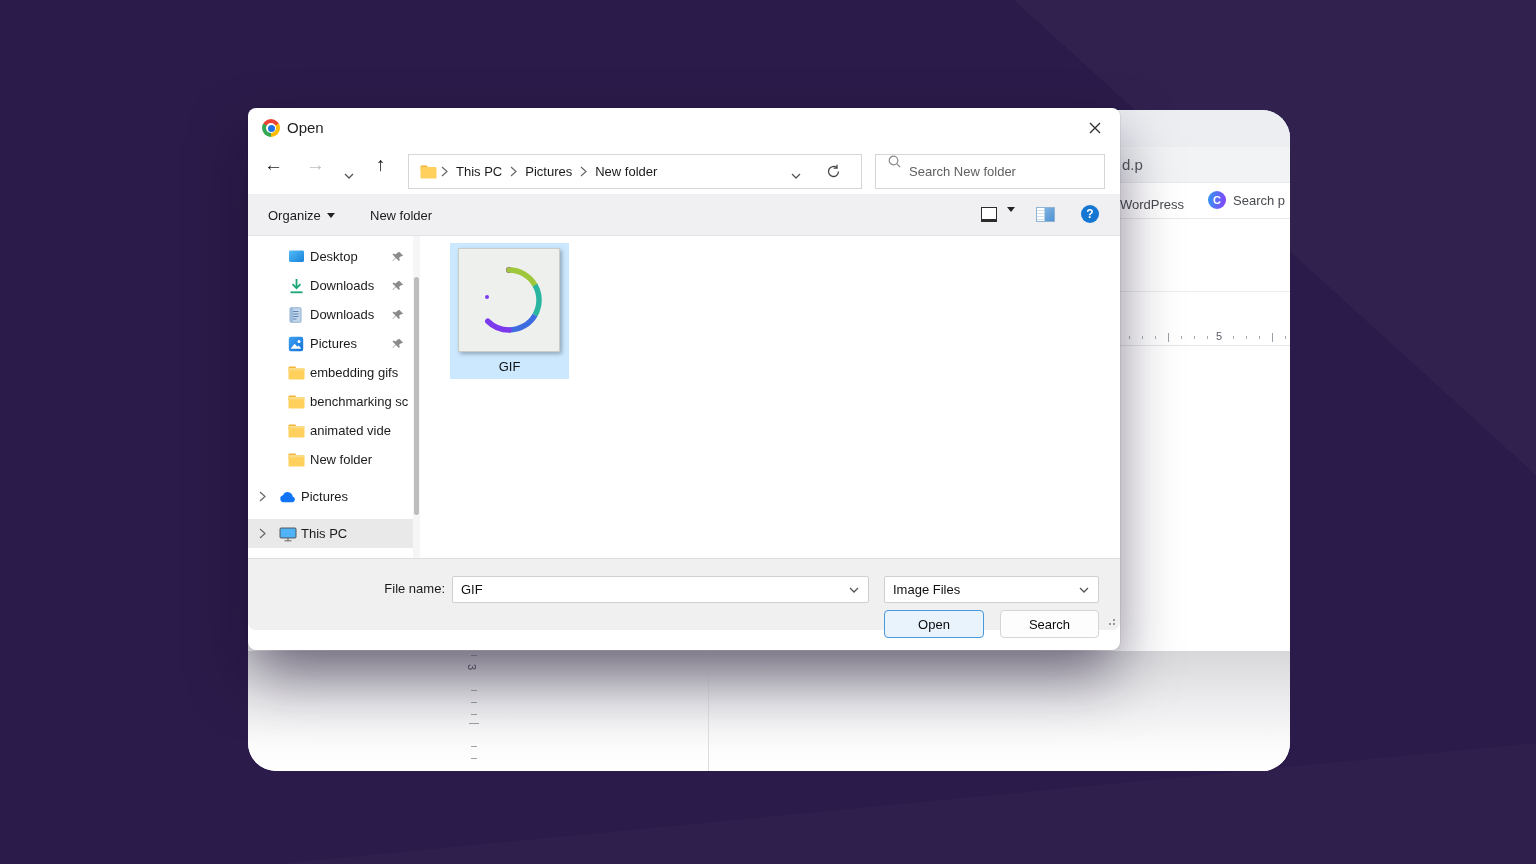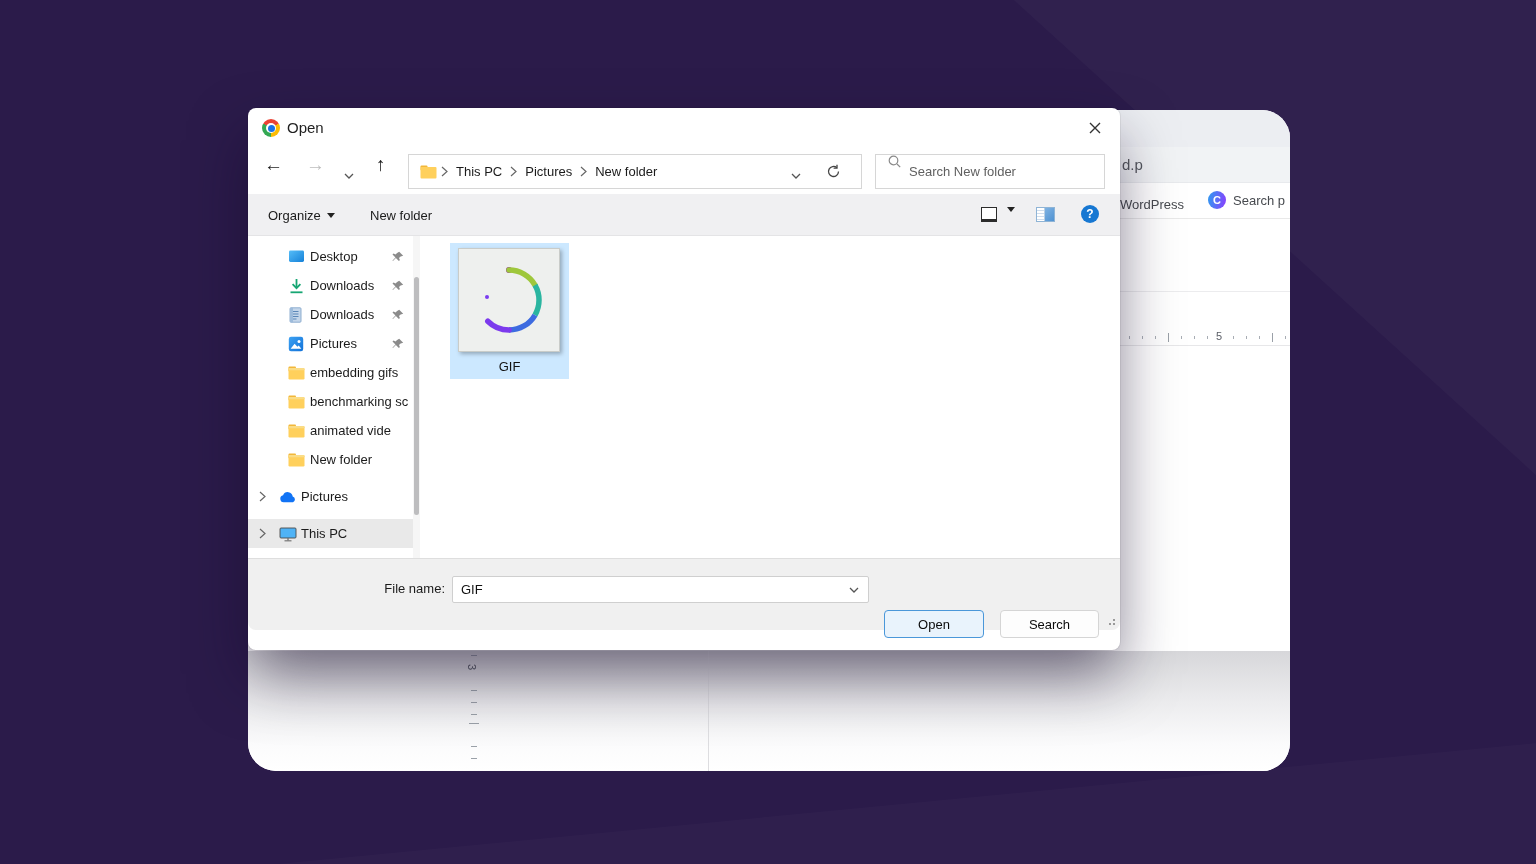--- a/index.html
+++ b/index.html
@@ -419,17 +419,25 @@
   <div class="footer">
     <span class="fnlabel">File name:</span>
     <div class="combo fn">
       <input value="GIF" style="">
       <span class="cchev">
         <svg width="10" height="6" viewBox="0 0 10 6">
             <path d="M1 1l4 4 4-4" fill="none" stroke="#555" stroke-width="1.3"></path>
           </svg>
       </span>
     </div>
+    <div class="combo ft">
+      <span class="ftval">Image Files</span>
+      <span class="cchev">
+        <svg width="10" height="6" viewBox="0 0 10 6">
+            <path d="M1 1l4 4 4-4" fill="none" stroke="#555" stroke-width="1.3"></path>
+          </svg>
+      </span>
+    </div>
     <button class="btn open">Open</button>
     <button class="btn cancel">Search</button>
     <div class="grip"></div>
   </div>
 </div>
 
 </body></html>

